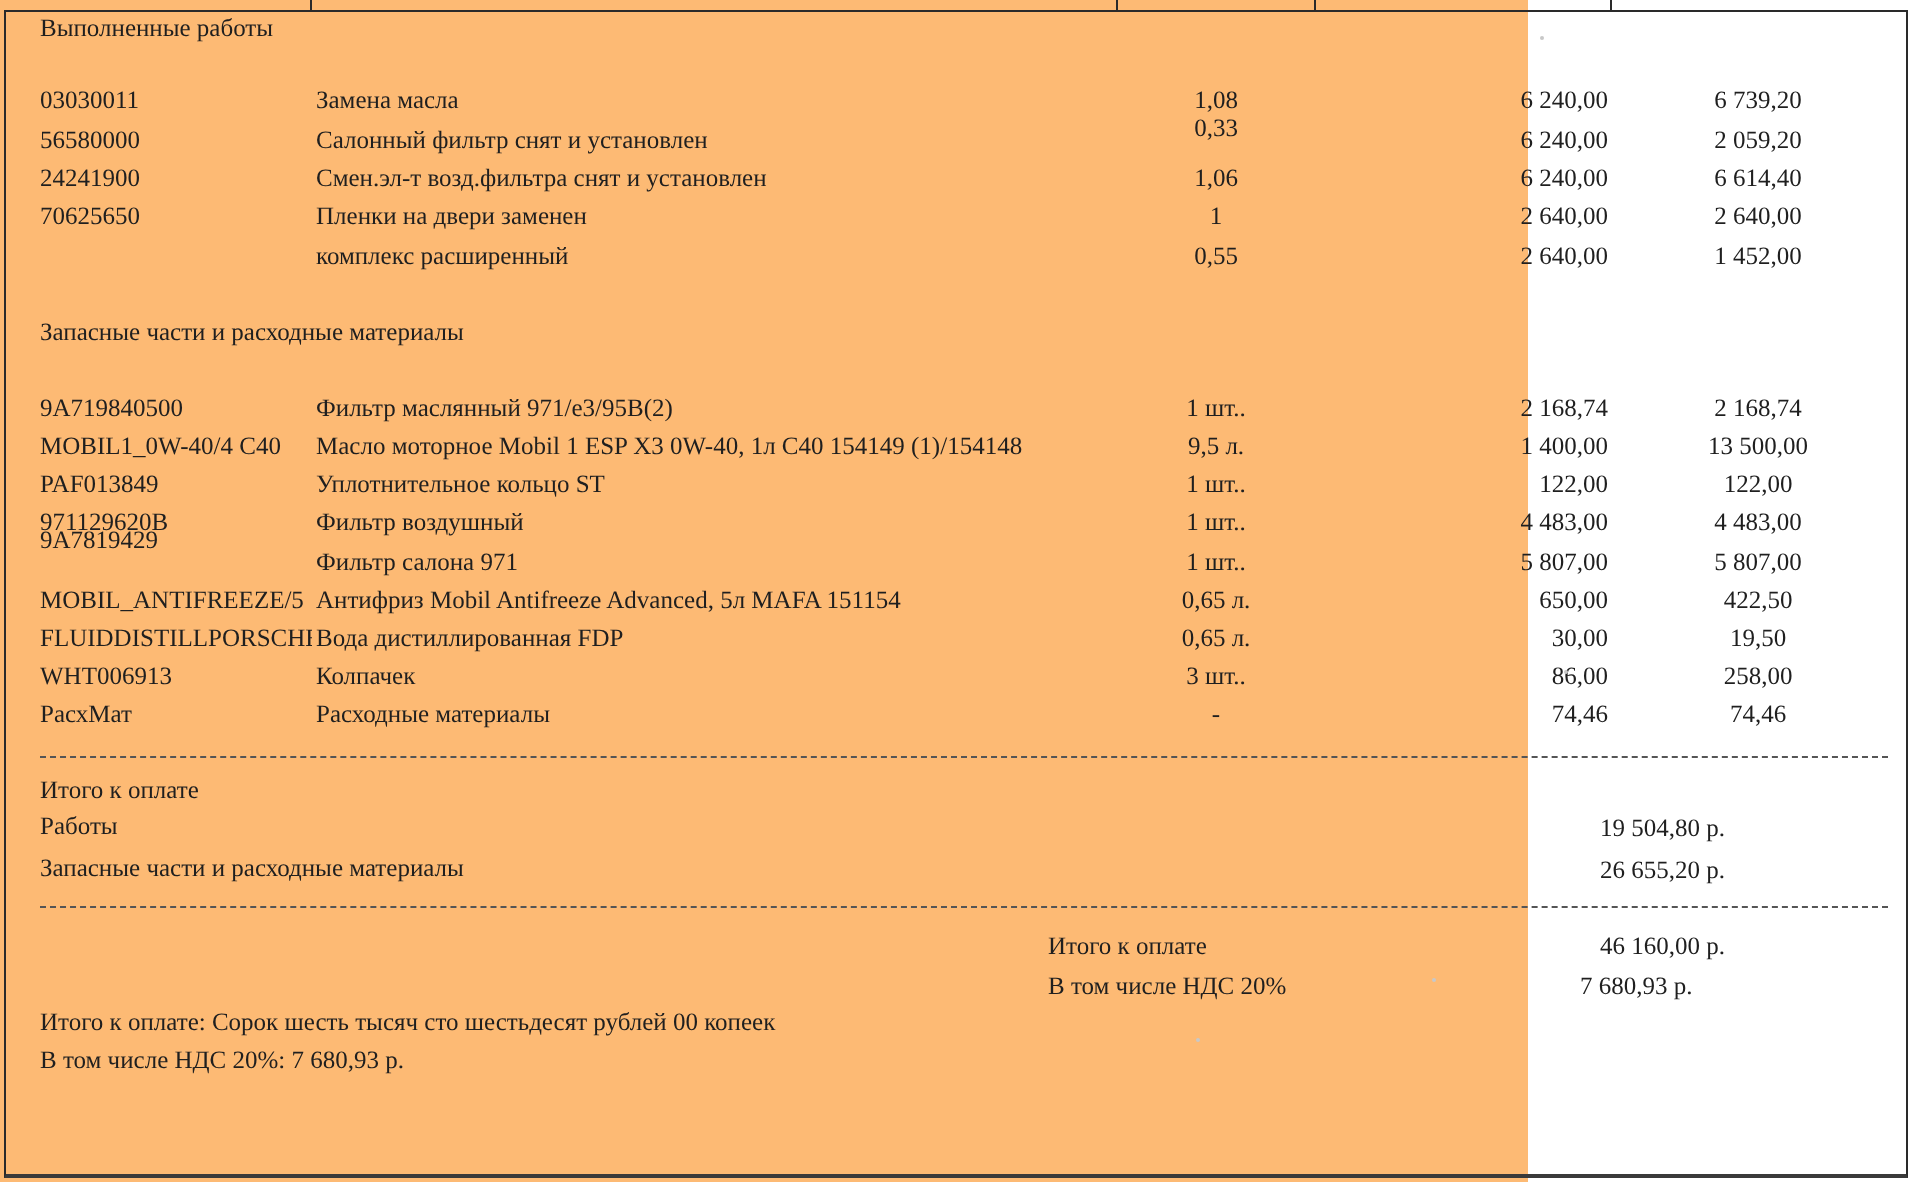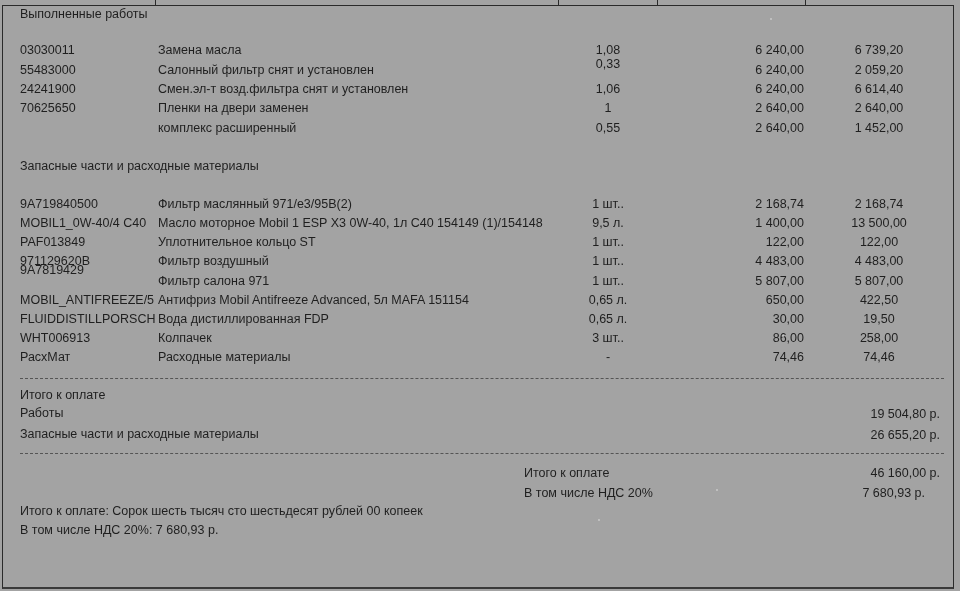--- a/index.html
+++ b/index.html
@@ -13,23 +13,24 @@
       position: relative;
       overflow: hidden;
       font-family: "Liberation Sans", "DejaVu Sans", sans-serif;
       color: #1f1f1f;
       font-size: 12.5px;
     }
     .page {
       position: absolute;
       left: 0;
       top: 0;
-      width: 960px;
+      width: 764px;
       height: 591px;
-      background: #a3a3a3;
+      background: #fdba74;
+      font-family: Liberation Serif, serif;
     }
     
     .frame {
       position: absolute;
       left: 2px;
       top: 5px;
       width: 950px;
       height: 582px;
       border-left: 1.5px solid #2a2a2a;
       border-right: 1.5px solid #2a2a2a;
@@ -66,21 +67,21 @@
       position: absolute;
       left: 20px;
       width: 924px;
       height: 0;
       border-top: 1px dashed #555;
     }
     .total-right {
       position: absolute;
       left: 800px;
       width: 140px;
-      text-align: right;
+      text-align: left;
       white-space: nowrap;
       line-height: 16px;
     }
     .speck {
       position: absolute;
       width: 2px;
       height: 2px;
       background: #c8c8c8;
       border-radius: 1px;
     }
@@ -101,21 +102,21 @@
   <div class="t section-title" style="top:6px">Выполненные работы</div>
 
   <div>
 
     <div class="t code" style="top:42px">03030011</div>
     <div class="t desc" style="top:42px">Замена масла</div>
     <div class="t qty" style="top:42px">1,08</div>
     <div class="t price" style="top:42px">6 240,00</div>
     <div class="t sum" style="top:42px">6 739,20</div>
 
-    <div class="t code" style="top:62px">55483000</div>
+    <div class="t code" style="top:62px">56580000</div>
     <div class="t desc" style="top:62px">Салонный фильтр снят и установлен</div>
     <div class="t qty" style="top:56px">0,33</div>
     <div class="t price" style="top:62px">6 240,00</div>
     <div class="t sum" style="top:62px">2 059,20</div>
 
     <div class="t code" style="top:81px">24241900</div>
     <div class="t desc" style="top:81px">Смен.эл-т возд.фильтра снят и установлен</div>
     <div class="t qty" style="top:81px">1,06</div>
     <div class="t price" style="top:81px">6 240,00</div>
     <div class="t sum" style="top:81px">6 614,40</div>

